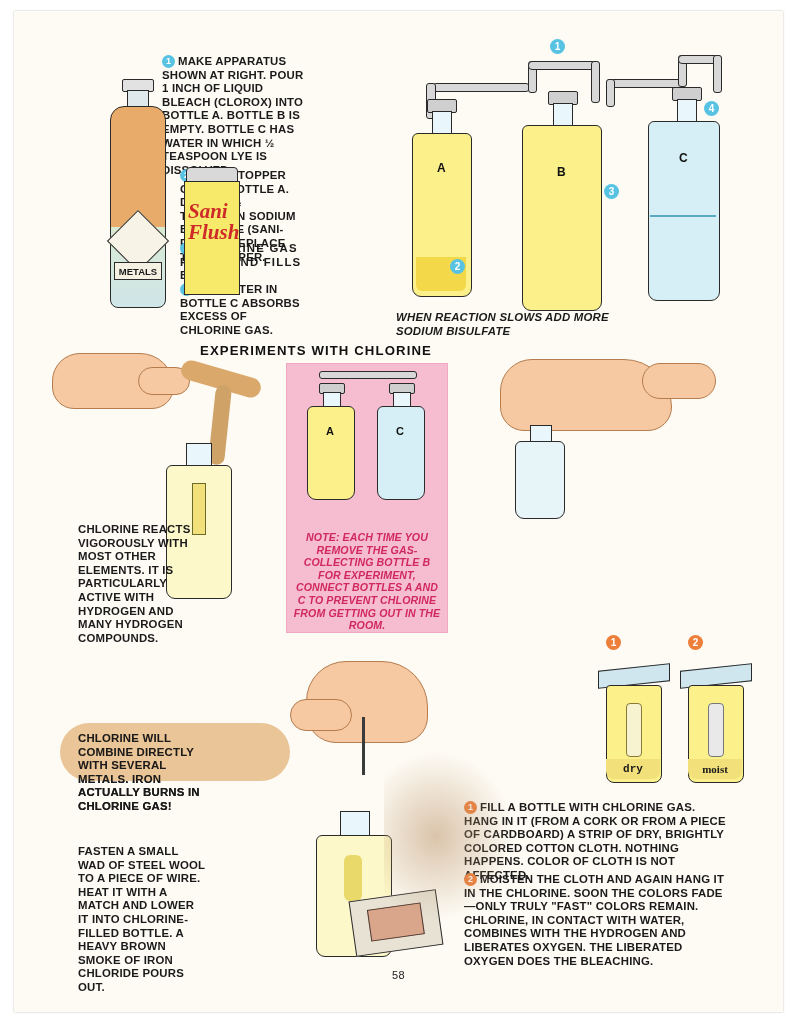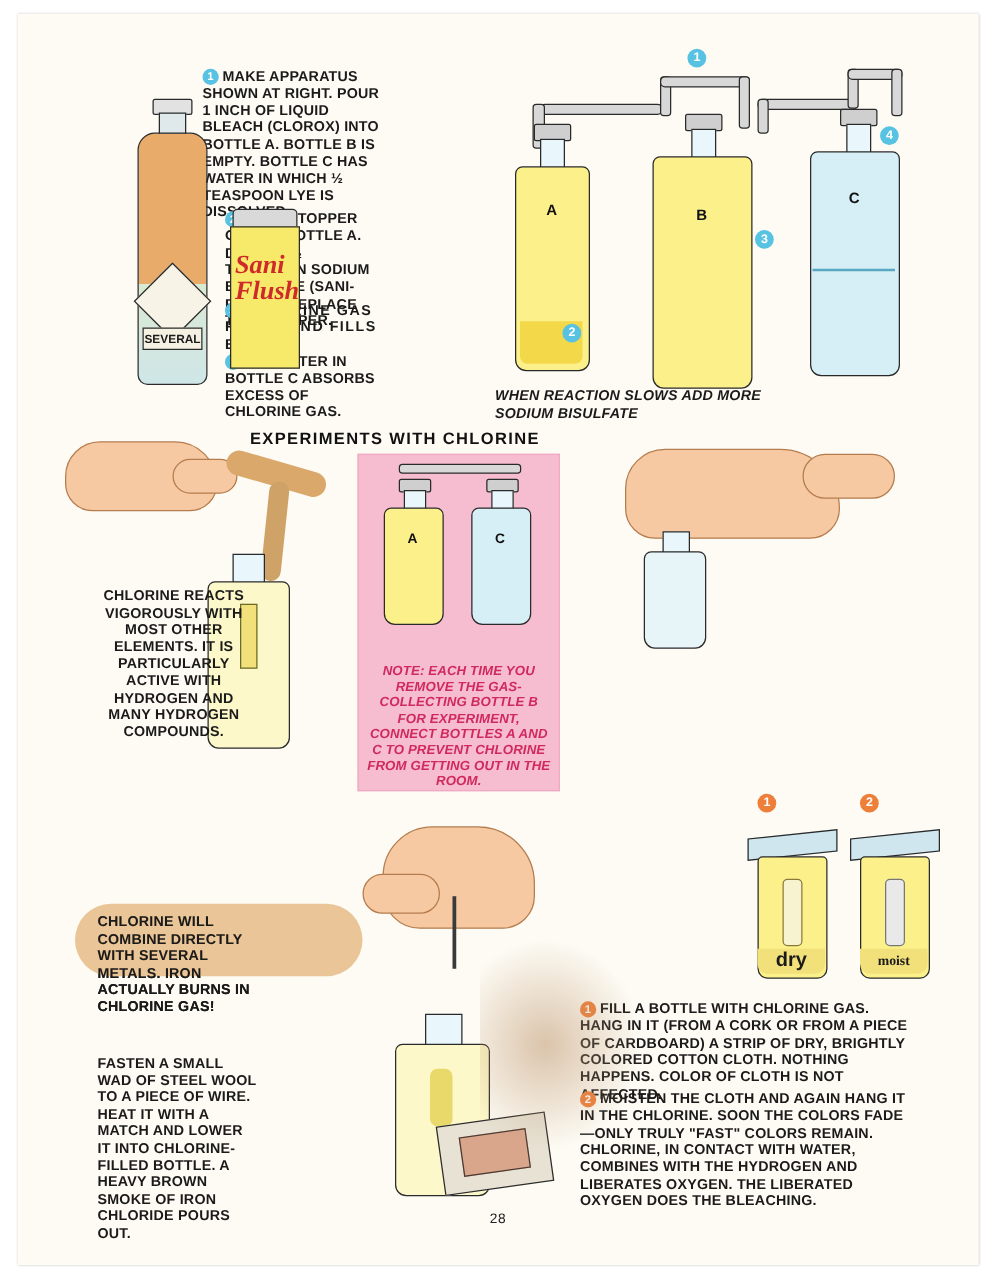--- a/index.html
+++ b/index.html
@@ -83,21 +83,21 @@
   <div class="col txt" style="left:166px;top:272px;width:130px;">
     <span class="num">4</span><span>LYE WATER IN BOTTLE C ABSORBS EXCESS OF CHLORINE GAS.</span>
   </div>
 
   <div class="abs" style="left:92px;top:68px;width:64px;height:230px;">
     <div class="bcap" style="left:16px;top:0;width:30px;height:11px;background:#e2e2e2;"></div>
     <div class="bneck" style="left:21px;top:11px;width:20px;height:16px;background:#dfe9ec;"></div>
     <div class="bbody" style="left:4px;top:27px;width:54px;height:200px;background:linear-gradient(#e9ab6a,#e9ab6a 60%,#d9ead2 60%,#cfe6e8);border-radius:14px 14px 8px 8px;"></div>
     <div class="abs" style="left:10px;top:140px;width:42px;height:42px;background:#f7f3e6;border:1.4px solid #2a2a2a;transform:rotate(45deg);"></div>
     <div class="abs" style="left:8px;top:183px;width:46px;height:16px;background:#f5f1e2;border:1.2px solid #2a2a2a;display:flex;align-items:center;justify-content:center;">
-      <span class="cap-label">SEVERAL</span>
+      <span class="cap-label">METALS</span>
     </div>
   </div>
 
   <div class="abs" style="left:166px;top:156px;width:62px;height:135px;">
     <div class="abs" style="left:6px;top:0;width:50px;height:14px;background:#d9d9d9;border:1.4px solid #2a2a2a;border-radius:4px 4px 0 0;"></div>
     <div class="abs" style="left:4px;top:14px;width:54px;height:112px;background:#f7e96a;border:1.4px solid #2a2a2a;"></div>
     <div class="abs" style="left:8px;top:34px;color:#cf2a2a;font-family:'Liberation Serif',serif;font-style:italic;font-weight:700;font-size:21px;line-height:21px;">
       <div>Sani</div>
       <div>Flush</div>
     </div>
@@ -157,21 +157,21 @@
     <div class="abs" style="left:138px;top:28px;width:82px;height:20px;background:#d9a86a;border-radius:10px;transform:rotate(16deg);"></div>
     <div class="abs" style="left:170px;top:44px;width:16px;height:80px;background:#cfa268;transform:rotate(6deg);border-radius:8px;"></div>
   </div>
 
   <div class="abs" style="left:150px;top:432px;width:70px;height:160px;">
     <div class="bneck" style="left:22px;top:0;width:24px;height:22px;background:#e9f6fb;"></div>
     <div class="bbody" style="left:2px;top:22px;width:64px;height:132px;background:#fdf8c9;"></div>
     <div class="abs" style="left:28px;top:40px;width:12px;height:50px;background:#f2e07a;border:1px solid #6b6b2a;"></div>
   </div>
 
-  <div class="col txt" style="left:64px;top:460px;width:122px;text-align:center;">CHLORINE REACTS VIGOROUSLY WITH MOST OTHER ELEMENTS. IT IS PARTICULARLY ACTIVE WITH HYDROGEN AND MANY HYDROGEN COMPOUNDS.</div>
+  <div class="col txt" style="left:64px;top:512px;width:122px;">CHLORINE REACTS VIGOROUSLY WITH MOST OTHER ELEMENTS. IT IS PARTICULARLY ACTIVE WITH HYDROGEN AND MANY HYDROGEN COMPOUNDS.</div>
 
 
   <div class="col txt" style="left:64px;top:721px;width:128px;">CHLORINE WILL COMBINE DIRECTLY WITH SEVERAL METALS. IRON ACTUALLY BURNS IN CHLORINE GAS!</div>
 
   <div class="col txt" style="left:64px;top:834px;width:128px;">FASTEN A SMALL WAD OF STEEL WOOL TO A PIECE OF WIRE. HEAT IT WITH A MATCH AND LOWER IT INTO CHLORINE-FILLED BOTTLE. A HEAVY BROWN SMOKE OF IRON CHLORIDE POURS OUT.</div>
 
   <div class="abs" style="left:46px;top:712px;width:230px;height:58px;background:#e6bb86;opacity:.85;border-radius:40px;"></div>
   <div class="col txt" style="left:64px;top:721px;width:128px;z-index:3;position:absolute;">CHLORINE WILL COMBINE DIRECTLY WITH SEVERAL METALS. IRON ACTUALLY BURNS IN CHLORINE GAS!</div>
 
   <div class="pinkbox" style="left:272px;top:352px;width:160px;height:268px;"></div>
@@ -201,21 +201,21 @@
     <div class="bbody" style="left:1px;top:16px;width:48px;height:76px;background:#e7f4f8;"></div>
   </div>
 
 
 
   <div class="abs" style="left:580px;top:648px;width:78px;height:132px;">
     <div class="abs" style="left:4px;top:8px;width:70px;height:16px;background:#cfe6ee;border:1.3px solid #2a2a2a;transform:skewY(-6deg);"></div>
     <div class="bbody" style="left:12px;top:26px;width:54px;height:96px;background:#fbf08a;border-radius:4px 4px 8px 8px;"></div>
     <div class="abs" style="left:32px;top:44px;width:14px;height:52px;background:#f7f2d0;border:1px solid #8a7a3a;border-radius:4px;"></div>
     <div class="abs" style="left:12px;top:100px;width:54px;height:20px;background:#f2e07a;border-radius:0 0 8px 8px;display:flex;align-items:center;justify-content:center;">
-      <span style="font-size:16px;font-weight:700;color:#1a1a1a;font-family:Liberation Sans, sans-serif;">dry</span>
+      <span style="font-size:11px;font-weight:700;color:#1a1a1a;font-family:Liberation Mono, monospace;">dry</span>
     </div>
   </div>
   <div class="abs" style="left:662px;top:648px;width:78px;height:132px;">
     <div class="abs" style="left:4px;top:8px;width:70px;height:16px;background:#cfe6ee;border:1.3px solid #2a2a2a;transform:skewY(-6deg);"></div>
     <div class="bbody" style="left:12px;top:26px;width:54px;height:96px;background:#fbf08a;border-radius:4px 4px 8px 8px;"></div>
     <div class="abs" style="left:32px;top:44px;width:14px;height:52px;background:#e9e9e9;border:1px solid #777;border-radius:4px;"></div>
     <div class="abs" style="left:12px;top:100px;width:54px;height:20px;background:#f2e07a;border-radius:0 0 8px 8px;display:flex;align-items:center;justify-content:center;">
       <span style="font-size:11px;font-weight:700;color:#1a1a1a;font-family:'Liberation Serif',serif;">moist</span>
     </div>
   </div>
@@ -238,16 +238,16 @@
   <div class="abs" style="left:300px;top:800px;width:80px;height:150px;">
     <div class="bneck" style="left:26px;top:0;width:28px;height:24px;background:#e9f6fb;"></div>
     <div class="bbody" style="left:2px;top:24px;width:74px;height:120px;background:#fdf8c9;"></div>
     <div class="abs" style="left:30px;top:44px;width:18px;height:46px;background:#e9d86a;border-radius:6px;"></div>
   </div>
   <div class="abs" style="left:338px;top:884px;width:86px;height:54px;background:#e7e2d4;border:1.3px solid #2a2a2a;transform:rotate(-8deg);">
     <div class="abs" style="left:16px;top:10px;width:52px;height:30px;background:#d9a68c;border:1.2px solid #4a3a32;"></div>
   </div>
   <div class="abs" style="left:370px;top:740px;width:130px;height:170px;background:radial-gradient(ellipse at 40% 50%, rgba(190,150,110,.55), rgba(190,150,110,0) 70%);"></div>
 
-  <div class="pagenum" style="top:958px;">28</div>
+  <div class="pagenum" style="top:958px;">58</div>
 
  </div>
 </div>
 
 </body></html>

